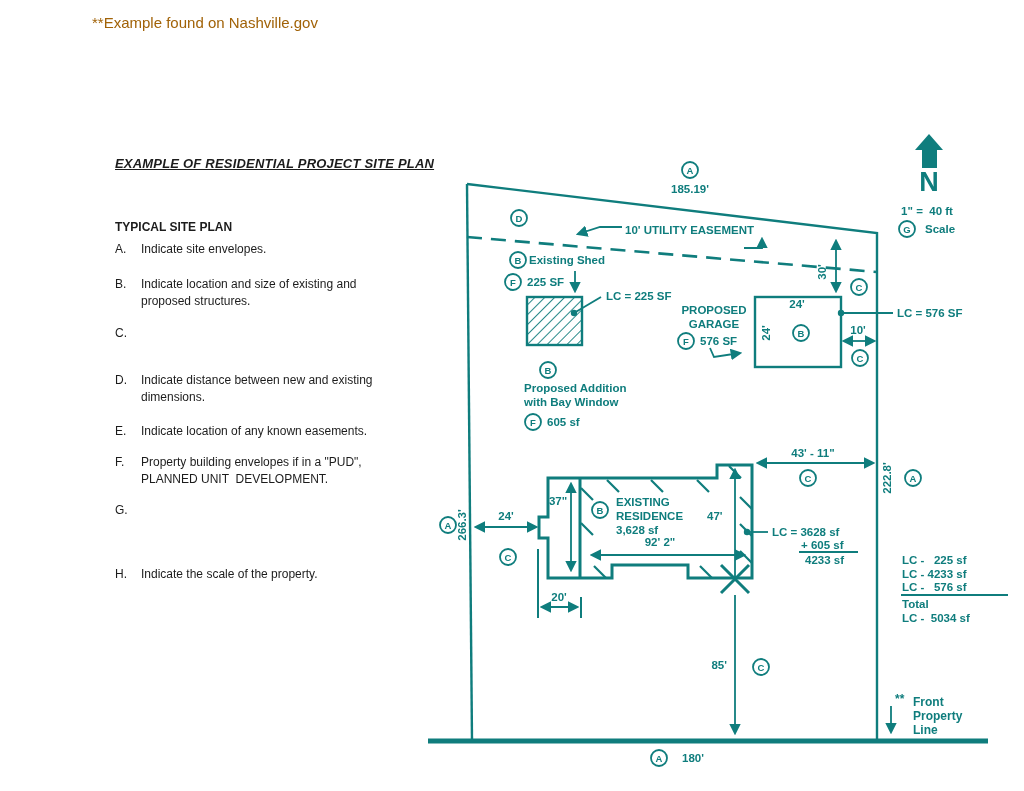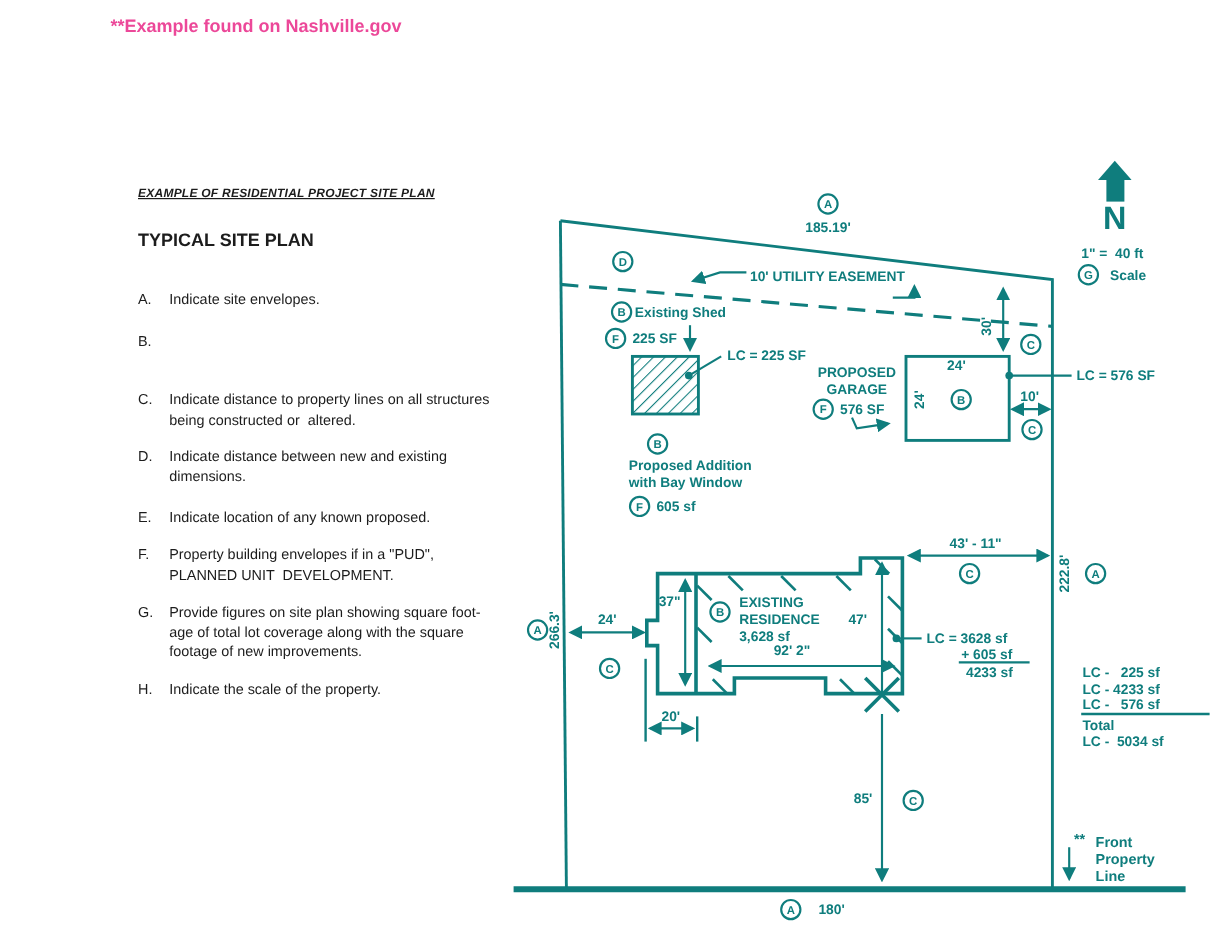--- a/index.html
+++ b/index.html
@@ -5,26 +5,26 @@
   :root{
     --teal:#0f7d7d;
     --garage_fill:#e7f2f2;
     --ink:#1c1c1c;
   }
   html,body{margin:0;padding:0;}
   body{
     width:1024px;height:791px;position:relative;background:#ffffff;
     font-family:"Liberation Sans",sans-serif;overflow:hidden;
   }
-  .note{position:absolute;left:92px;top:14px;font-size:15px;color:#ec4899;font-weight:bold;}
+  .note{position:absolute;left:92px;top:14px;font-size:15px;color:#a16207;}
   .plan-title{
-    position:absolute;left:115px;top:156px;font-size:10px;font-weight:bold;
+    position:absolute;left:115px;top:156px;font-size:13px;font-weight:bold;
     font-style:italic;text-decoration:underline;color:var(--ink);letter-spacing:.2px;
   }
-  .plan-sub{position:absolute;left:115px;top:192px;font-size:15px;font-weight:bold;color:var(--ink);}
+  .plan-sub{position:absolute;left:115px;top:220px;font-size:12px;font-weight:bold;color:var(--ink);}
   .item{position:absolute;left:115px;display:flex;color:var(--ink);font-size:12px;line-height:16.5px;width:340px;}
   .item .ltr{width:26px;flex:none;}
   .ln{white-space:pre;}
   svg.plan{position:absolute;left:0;top:0;}
   svg.plan text{
     white-space:pre;font-family:"Liberation Sans",sans-serif;font-weight:bold;
     fill:var(--teal);font-size:11.5px;
   }
   svg.plan .mid{text-anchor:middle;}
   svg.plan .end{text-anchor:end;}
@@ -48,53 +48,48 @@
 <div>
   <div class="plan-title">EXAMPLE OF RESIDENTIAL PROJECT SITE PLAN</div>
   <div class="plan-sub">TYPICAL SITE PLAN</div>
 
   <div class="item" style="top:241px">
     <span class="ltr">A.</span>
     <span class="txt"><span class="ln">Indicate site envelopes.</span></span>
   </div>
   <div class="item" style="top:276px">
     <span class="ltr">B.</span>
+    <span class="txt">
+      <span class="ln">Indicate location and size of existing and</span><br>
+      <span class="ln">proposed structures.</span>
+    </span>
   </div>
   <div class="item" style="top:325px">
     <span class="ltr">C.</span>
-    <span class="txt">
-      <span class="ln">Indicate distance to property lines on all structures</span><br>
-      <span class="ln">being constructed or  altered.</span>
-    </span>
   </div>
   <div class="item" style="top:372px">
     <span class="ltr">D.</span>
     <span class="txt">
       <span class="ln">Indicate distance between new and existing</span><br>
       <span class="ln">dimensions.</span>
     </span>
   </div>
   <div class="item" style="top:423px">
     <span class="ltr">E.</span>
-    <span class="txt"><span class="ln">Indicate location of any known proposed.</span></span>
+    <span class="txt"><span class="ln">Indicate location of any known easements.</span></span>
   </div>
   <div class="item" style="top:454px">
     <span class="ltr">F.</span>
     <span class="txt">
       <span class="ln">Property building envelopes if in a "PUD",</span><br>
       <span class="ln">PLANNED UNIT  DEVELOPMENT.</span>
     </span>
   </div>
   <div class="item" style="top:502px">
     <span class="ltr">G.</span>
-    <span class="txt">
-      <span class="ln">Provide figures on site plan showing square foot-</span><br>
-      <span class="ln">age of total lot coverage along with the square</span><br>
-      <span class="ln">footage of new improvements.</span>
-    </span>
   </div>
   <div class="item" style="top:566px">
     <span class="ltr">H.</span>
     <span class="txt"><span class="ln">Indicate the scale of the property.</span></span>
   </div>
 </div>
 
 <svg class="plan" width="1024" height="791" viewBox="0 0 1024 791">
   <defs>
     <marker id="arr" viewBox="0 0 10 10" refX="8" refY="5" markerWidth="6.5" markerHeight="6.5" orient="auto-start-reverse">

